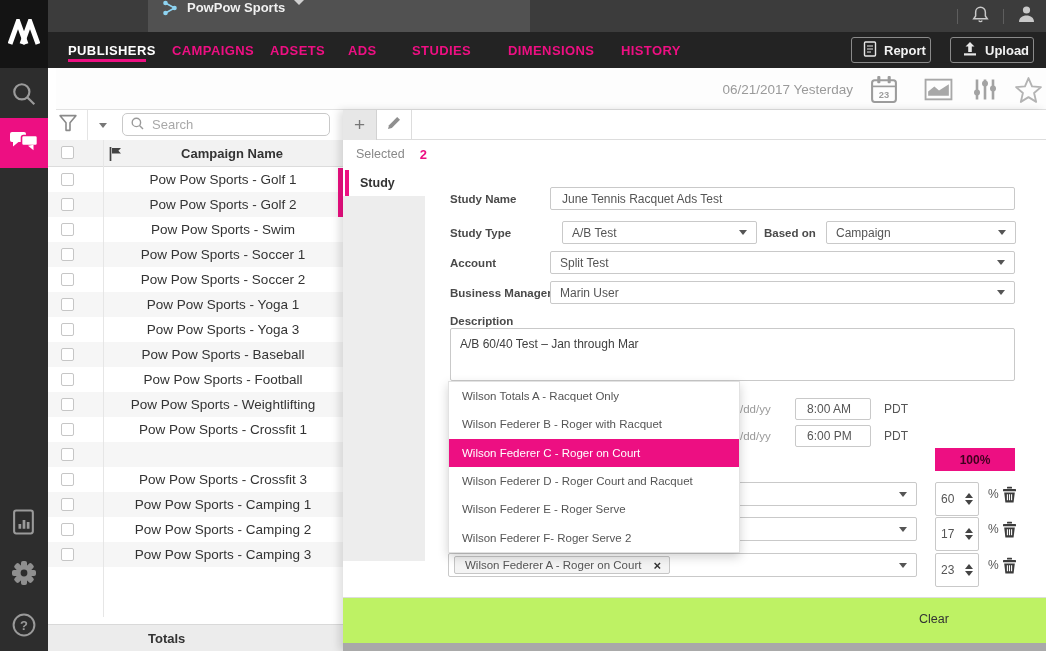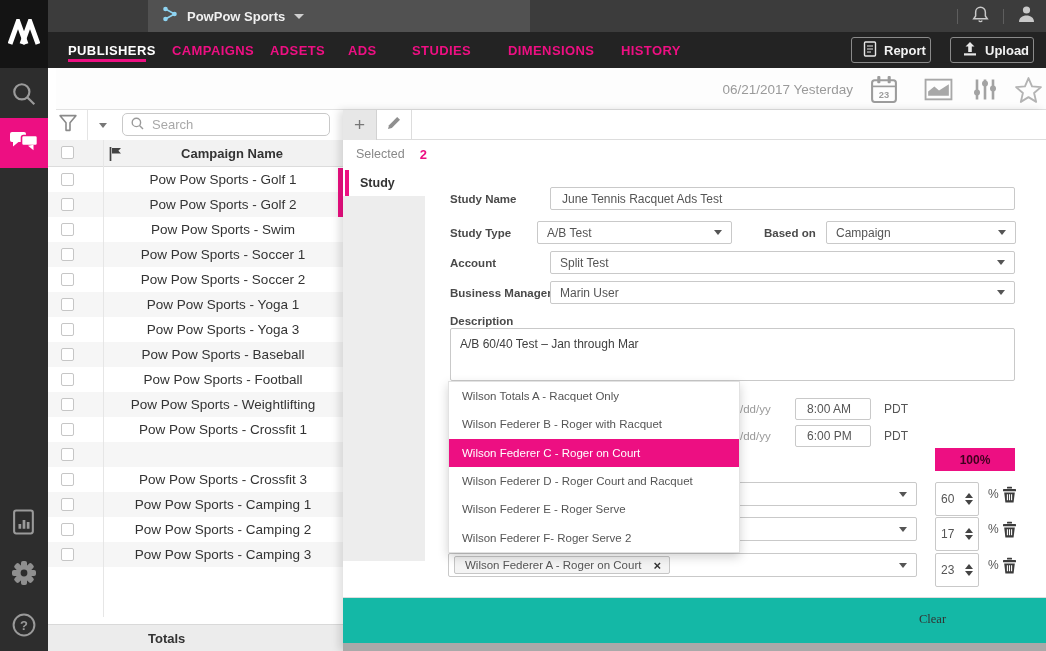--- a/index.html
+++ b/index.html
@@ -4,21 +4,21 @@
 <style>
   html,body{margin:0;padding:0;background:#888;}
   .app{position:relative;width:1046px;height:651px;background:#fff;overflow:hidden;
        font-family:"Liberation Sans",sans-serif;-webkit-font-smoothing:antialiased;}
 
   
   .corner{position:absolute;left:0;top:0;width:48px;height:68px;background:#141414;
           display:flex;align-items:center;justify-content:center;z-index:6;}
   .topbar{position:absolute;left:48px;top:0;width:998px;height:32px;background:#3c3c3c;}
   .account-tab{position:absolute;left:100px;top:0;width:382px;height:32px;background:#515151;
-          display:flex;align-items:center;gap:9px;padding-left:14px;box-sizing:border-box;cursor:pointer;}
+          display:flex;align-items:flex-start;gap:9px;padding-left:14px;box-sizing:border-box;cursor:pointer;}
   .account-name{color:#f0f0f0;font-size:13px;font-weight:bold;}
   .caret-light{width:0;height:0;border-left:5px solid transparent;border-right:5px solid transparent;
           border-top:5px solid #cfcfcf;}
   .topbar-right{position:absolute;right:10px;top:0;height:32px;display:flex;align-items:center;gap:13px;}
   .vsep{width:1px;height:15px;background:#5e5e5e;}
 
   .navbar{position:absolute;left:48px;top:32px;width:998px;height:36px;background:#232323;}
   .nav-item{position:absolute;top:0;height:36px;display:flex;align-items:center;
             font-size:13px;font-weight:bold;letter-spacing:.4px;color:var(--accent,#ed0f82);cursor:pointer;}
   .nav-item.active{color:#fff;}
@@ -97,21 +97,21 @@
   .flabel{position:absolute;font-size:11.5px;font-weight:bold;color:#4a4a4a;}
   .field{position:absolute;border:1px solid #c9c9c9;border-radius:2px;background:#fff;box-sizing:border-box;
          font-size:12px;color:#555;display:flex;align-items:center;padding:0 9px;}
   .field input{border:none;outline:none;width:100%;font-size:12px;color:#555;font-family:inherit;background:transparent;}
   .sel{justify-content:space-between;cursor:pointer;}
   .sel-caret{width:0;height:0;border-left:4.5px solid transparent;border-right:4.5px solid transparent;
              border-top:5px solid #555;flex:none;}
   .f-name{left:207px;top:77px;width:465px;height:23px;}
   .l-name{left:107px;top:83px;} .l-type{left:107px;top:117px;} .l-based{left:421px;top:117px;}
   .l-acct{left:107px;top:147px;} .l-bm{left:107px;top:177px;} .l-desc{left:107px;top:205px;}
-  .f-type{left:194px;top:111px;width:195px;height:23px;}
+  .f-type{left:219px;top:111px;width:195px;height:23px;}
   .f-based{left:483px;top:111px;width:190px;height:23px;}
   .f-acct{left:207px;top:141px;width:465px;height:23px;}
   .f-bm{left:207px;top:171px;width:465px;height:23px;}
   .f-desc{left:107px;top:218px;width:565px;height:53px;padding:0;}
   .f-desc textarea{border:none;outline:none;resize:none;width:100%;height:100%;box-sizing:border-box;
                    padding:8px 9px;font-size:12px;color:#404040;font-family:inherit;background:transparent;}
   .date-frag{position:absolute;font-size:11.5px;color:#9a9a9a;}
   .df1{left:397px;top:293px;} .df2{left:397px;top:320px;}
   .f-time1{left:452px;top:288px;width:76px;height:22px;}
   .f-time2{left:452px;top:315px;width:76px;height:22px;}
@@ -136,22 +136,22 @@
   .chip{display:flex;align-items:center;gap:12px;background:#f4f4f4;border:1px solid #c6c6c6;border-radius:2px;
         height:18px;padding:0 8px 0 10px;font-size:11.5px;color:#555;box-sizing:border-box;}
   .chip-x{font-weight:bold;color:#333;font-size:13px;line-height:1;cursor:pointer;}
 
   .dropdown{position:absolute;left:105px;top:271px;width:290px;height:170px;background:#fff;
             border:1px solid #e2e2e2;box-shadow:0 4px 10px rgba(0,0,0,.18);z-index:5;
             display:flex;flex-direction:column;}
   .dd-item{flex:1;display:flex;align-items:center;padding-left:13px;font-size:11.5px;color:#555;cursor:pointer;}
   .dd-item.hl{background:var(--accent,#ed0f82);color:#fff;}
 
-  .panel-footer{position:absolute;left:0;right:0;top:487px;height:46px;background:#14b8a6;
-                border-top:1px solid #ddd;box-sizing:border-box;font-family:Liberation Serif, serif;}
+  .panel-footer{position:absolute;left:0;right:0;top:487px;height:46px;background:#bef264;
+                border-top:1px solid #ddd;box-sizing:border-box;}
   .clear-btn{position:absolute;left:576px;top:14px;font-size:12.5px;color:#333;cursor:pointer;}
   .apply-btn{position:absolute;left:620px;top:8px;width:68px;height:28px;background:var(--accent,#ed0f82);
              border-radius:3px;color:#fff;font-weight:bold;font-size:12.5px;display:flex;align-items:center;
              justify-content:center;cursor:pointer;margin-top:48px;}
   .hscroll{position:absolute;left:0;right:0;top:533px;height:8px;background:#a9a9a9;cursor:pointer;}
 </style>
 </head>
 <body>
 
 <div class="app">

